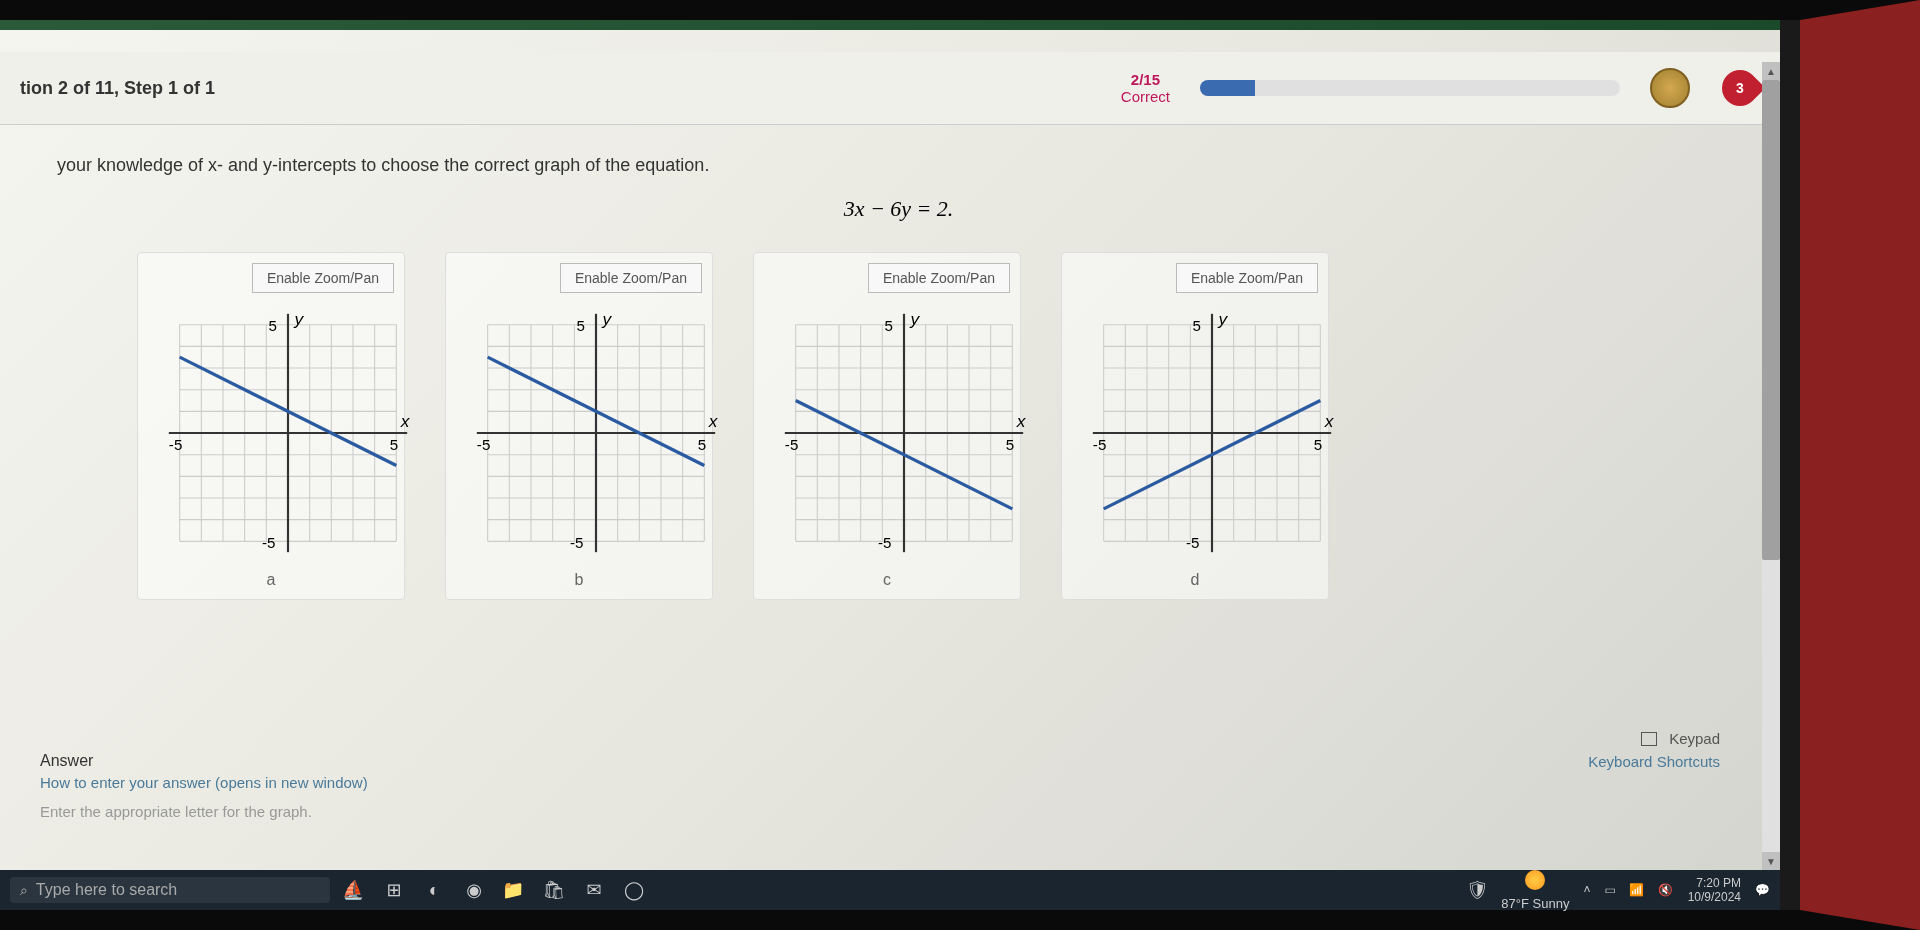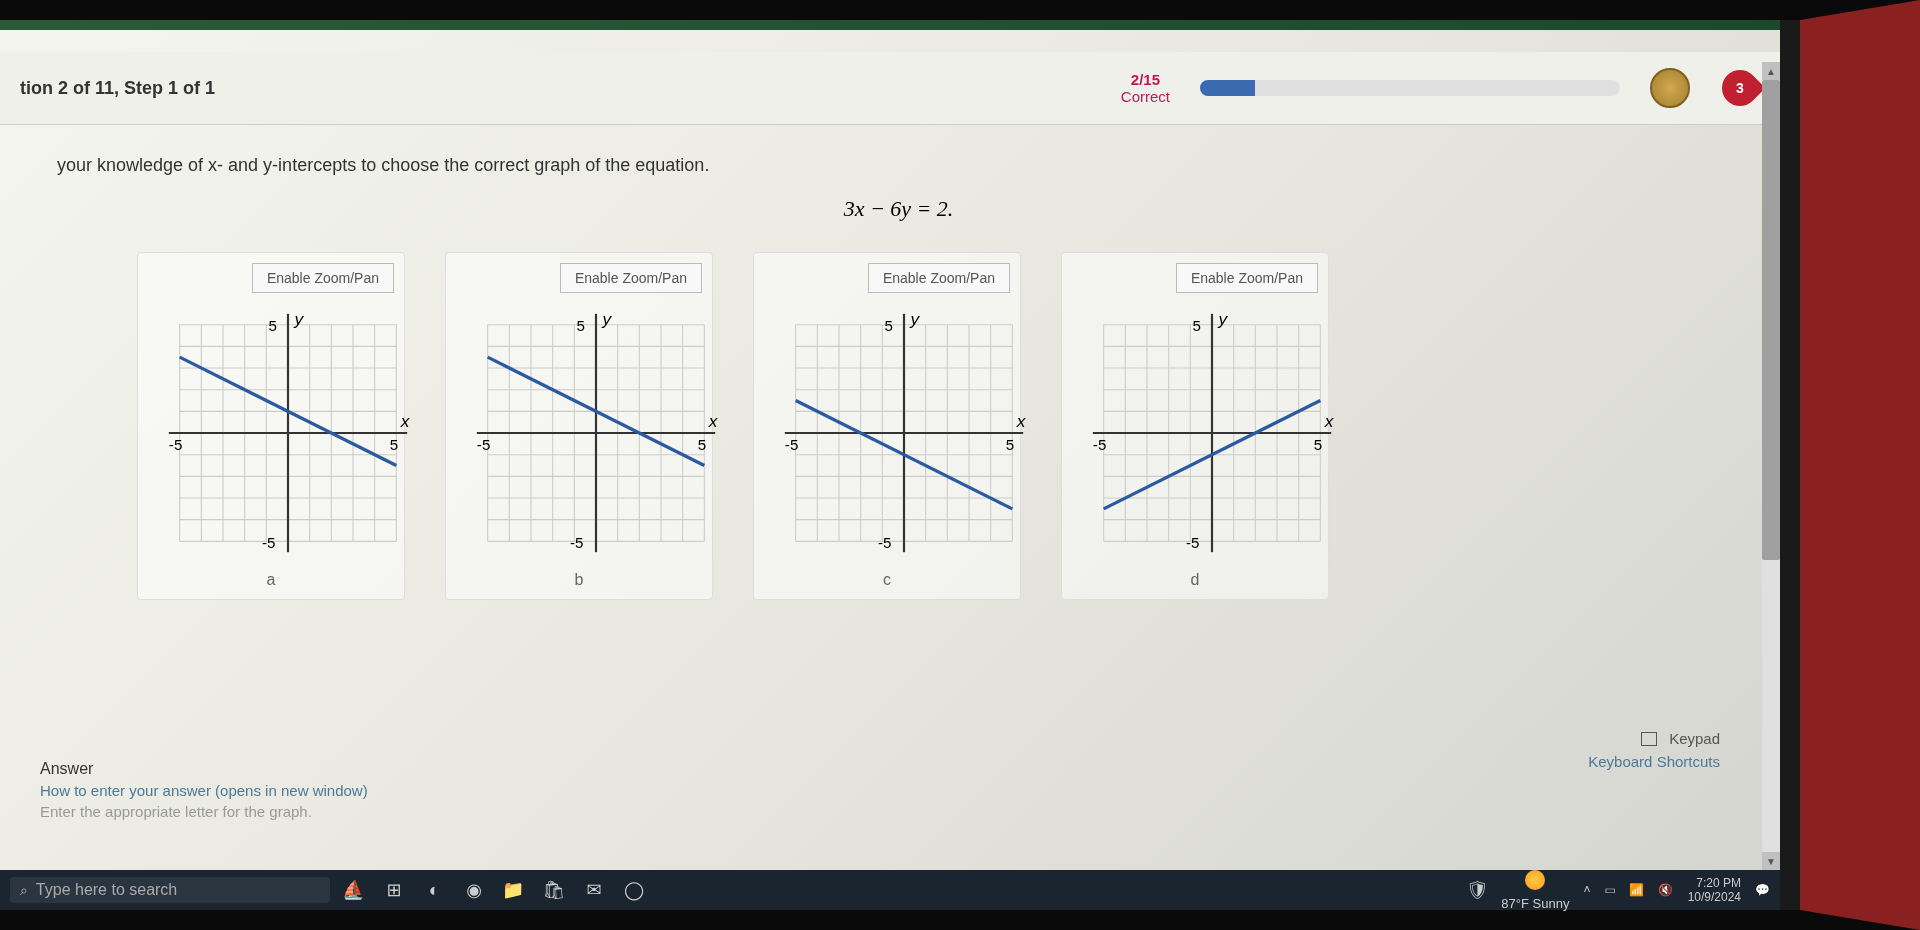--- a/index.html
+++ b/index.html
@@ -176,21 +176,21 @@
   font-weight: 400;
 }
 .answer-help {
   font-size: 15px;
   color: #4a7a9a;
   margin-top: 4px;
 }
 .answer-prompt {
   font-size: 15px;
   color: #999;
-  margin-top: 4px;
+  margin-top: 12px;
 }
 .scrollbar-right {
   position: absolute;
   right: 0; top: 60px; bottom: 0;
   width: 18px;
   background: #e0e0e0;
 }
 .scrollbar-thumb {
   position: absolute;
   top: 0;

